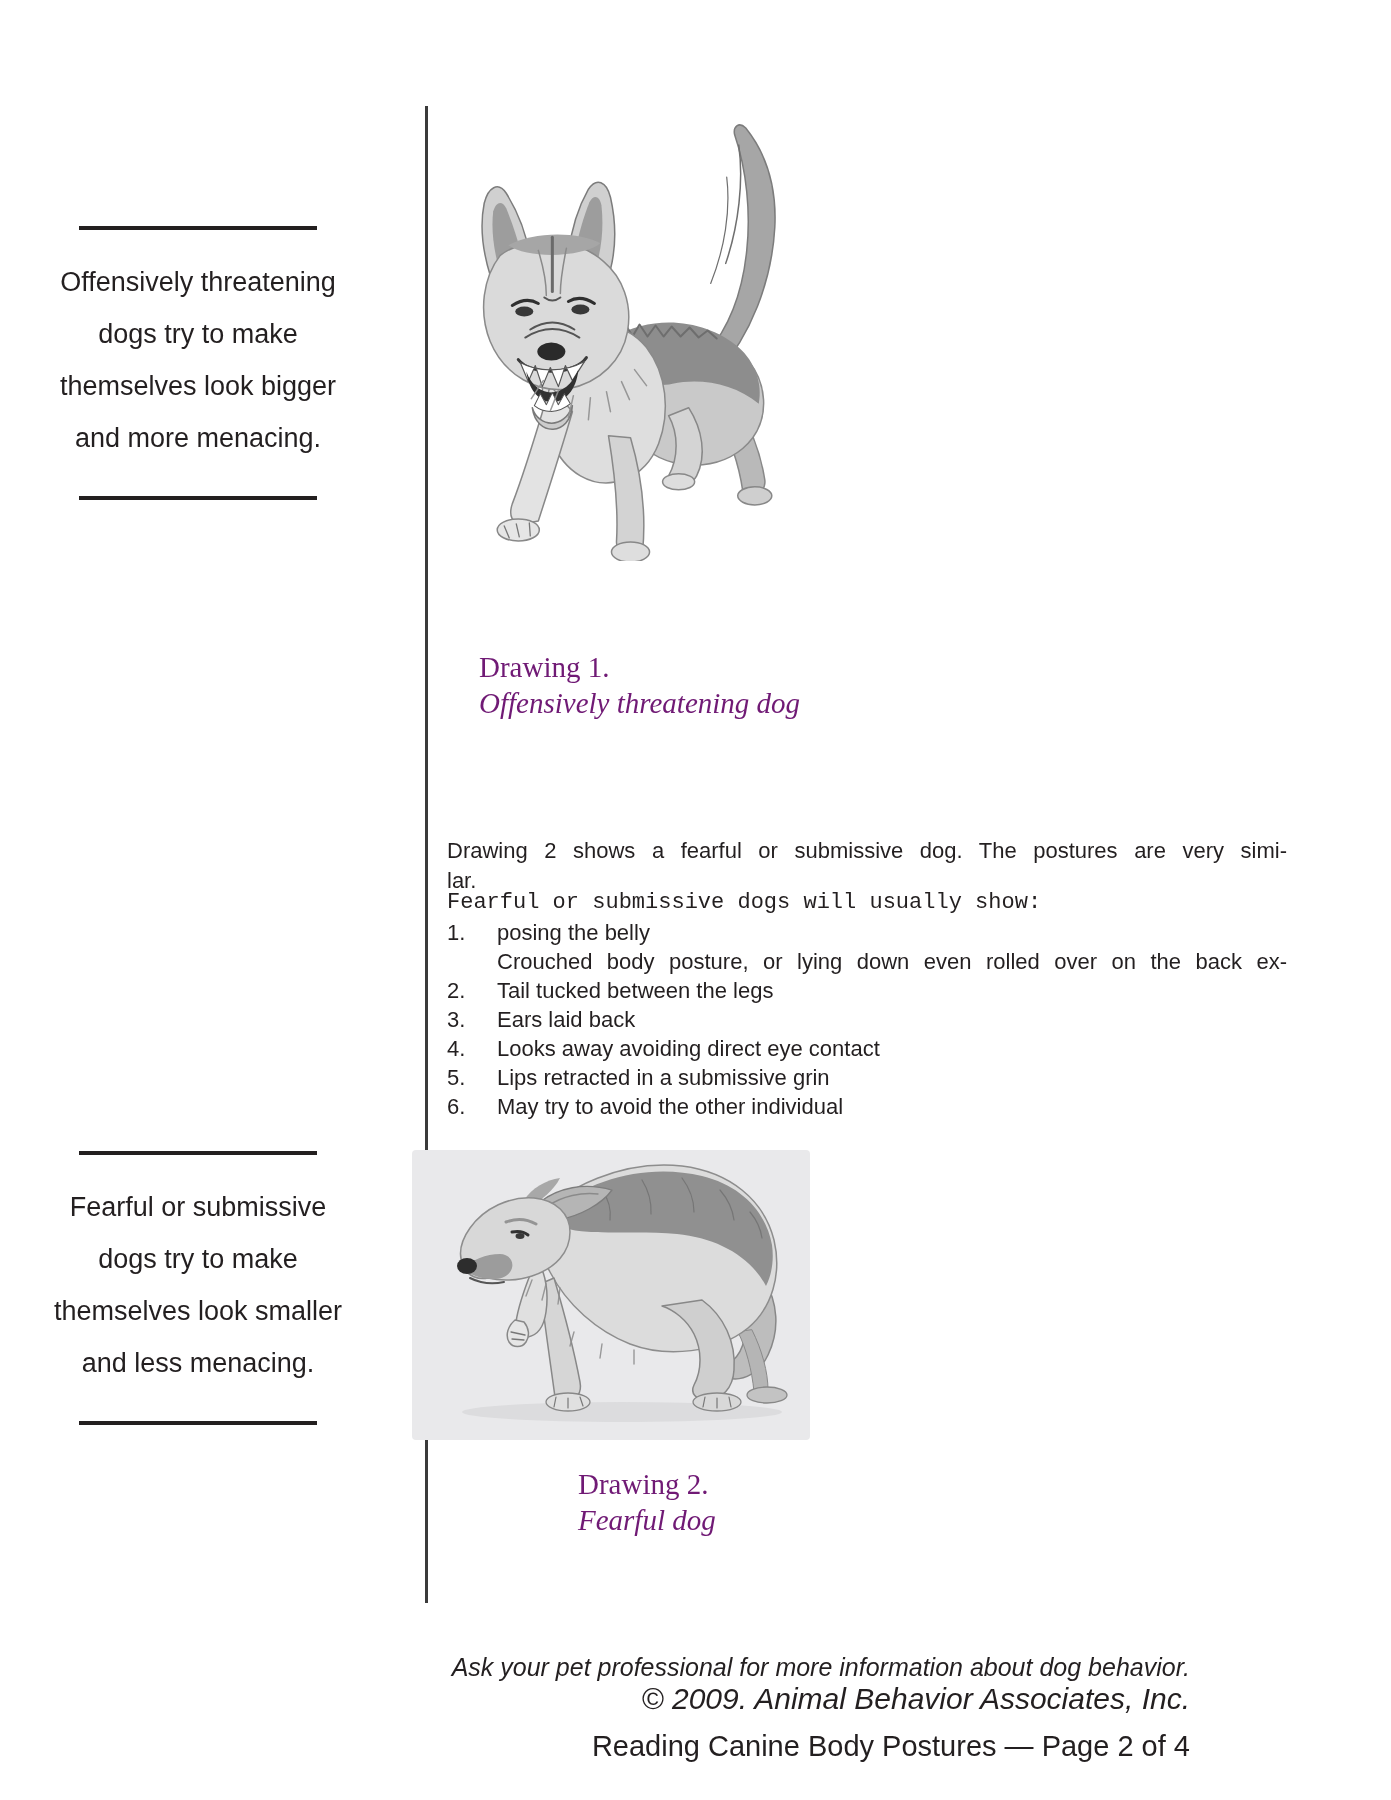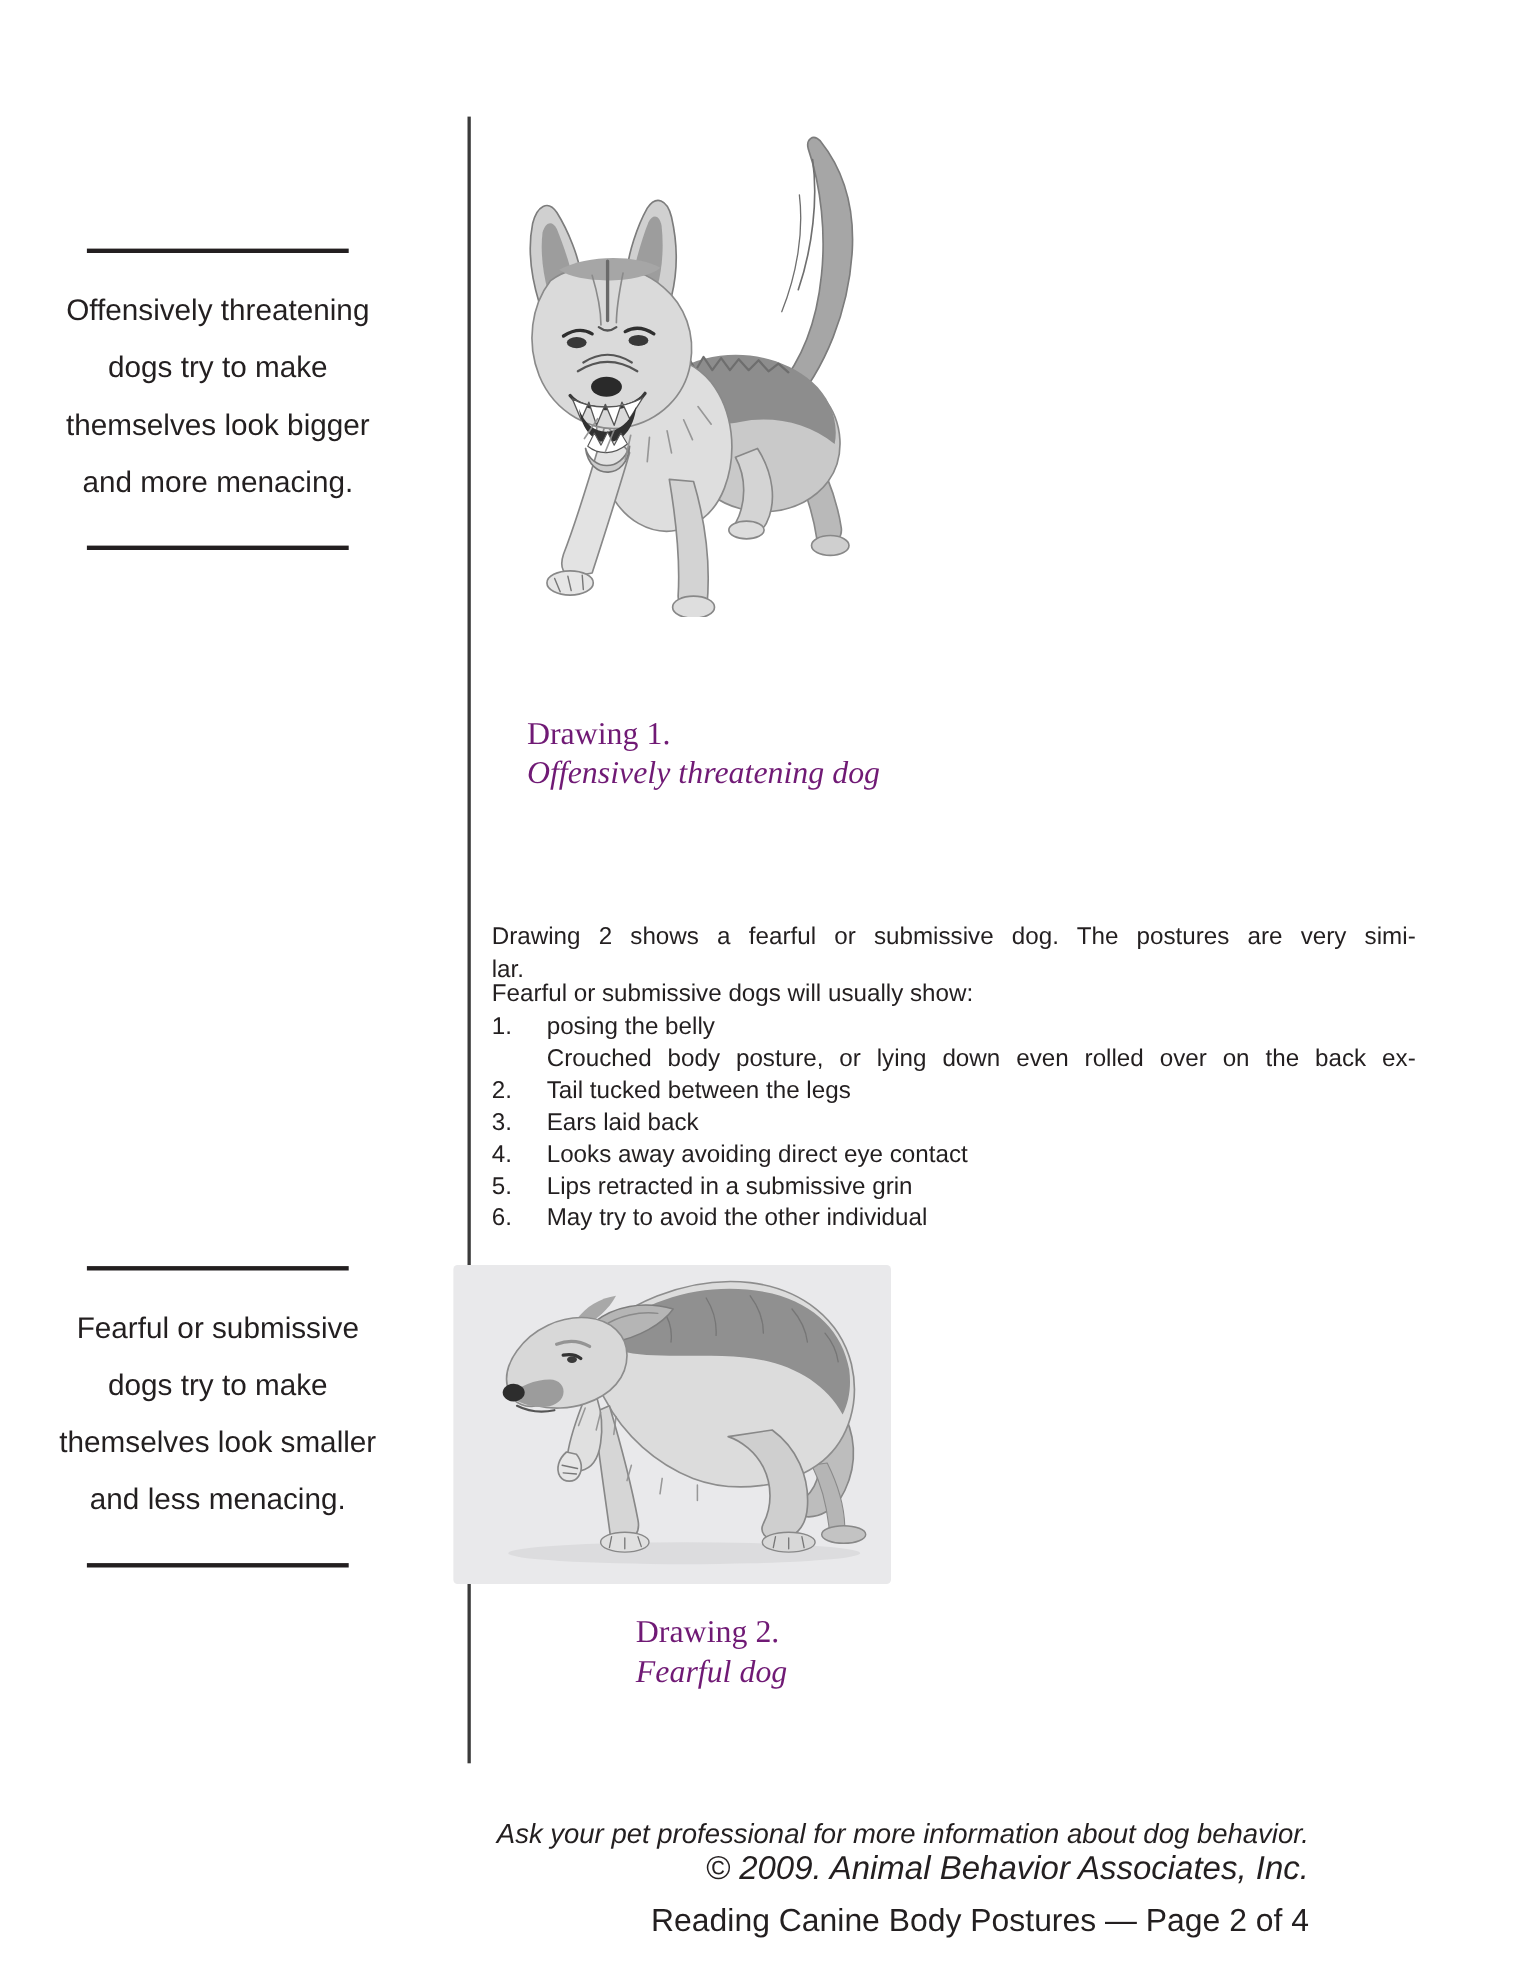--- a/index.html
+++ b/index.html
@@ -23,21 +23,21 @@
   
   .caption { position:absolute; font-family:"Liberation Serif", serif; font-size:29px; color:#701a75; }
   #caption-1 { left:479px; top:650px; }
   #caption-2 { left:578px; top:1467px; }
   .caption-title { line-height:35px; }
   .caption-sub { font-style:italic; line-height:37px; }
   
   #para-1 { position:absolute; left:447px; top:792px; width:840px; font-size:22px; line-height:30px;margin-top:44px; }
   .jline { text-align:justify; text-align-last:justify; }
   #list-block { position:absolute; left:447px; top:888px; width:840px; font-size:22px; line-height:29px; }
-  .list-intro { line-height:30px; white-space:nowrap; }
+  .list-intro { line-height:30px; white-space:nowrap;font-family:Liberation Mono, monospace; }
   .list-item { position:relative; padding-left:50px; }
   .list-num { position:absolute; left:0; top:0; }
   .li-line { white-space:nowrap; }
   .li-line.jline { white-space:normal; }
   
   #footer { position:absolute; left:0; top:1650px; width:1190px; text-align:right; }
   .footer-line1 { font-style:italic; font-size:25px; line-height:34px; }
   .footer-line2 { font-style:italic; font-size:30px; line-height:30px; }
   .footer-line3 { font-size:29px; line-height:32px; margin-top:16px; }
 </style>

